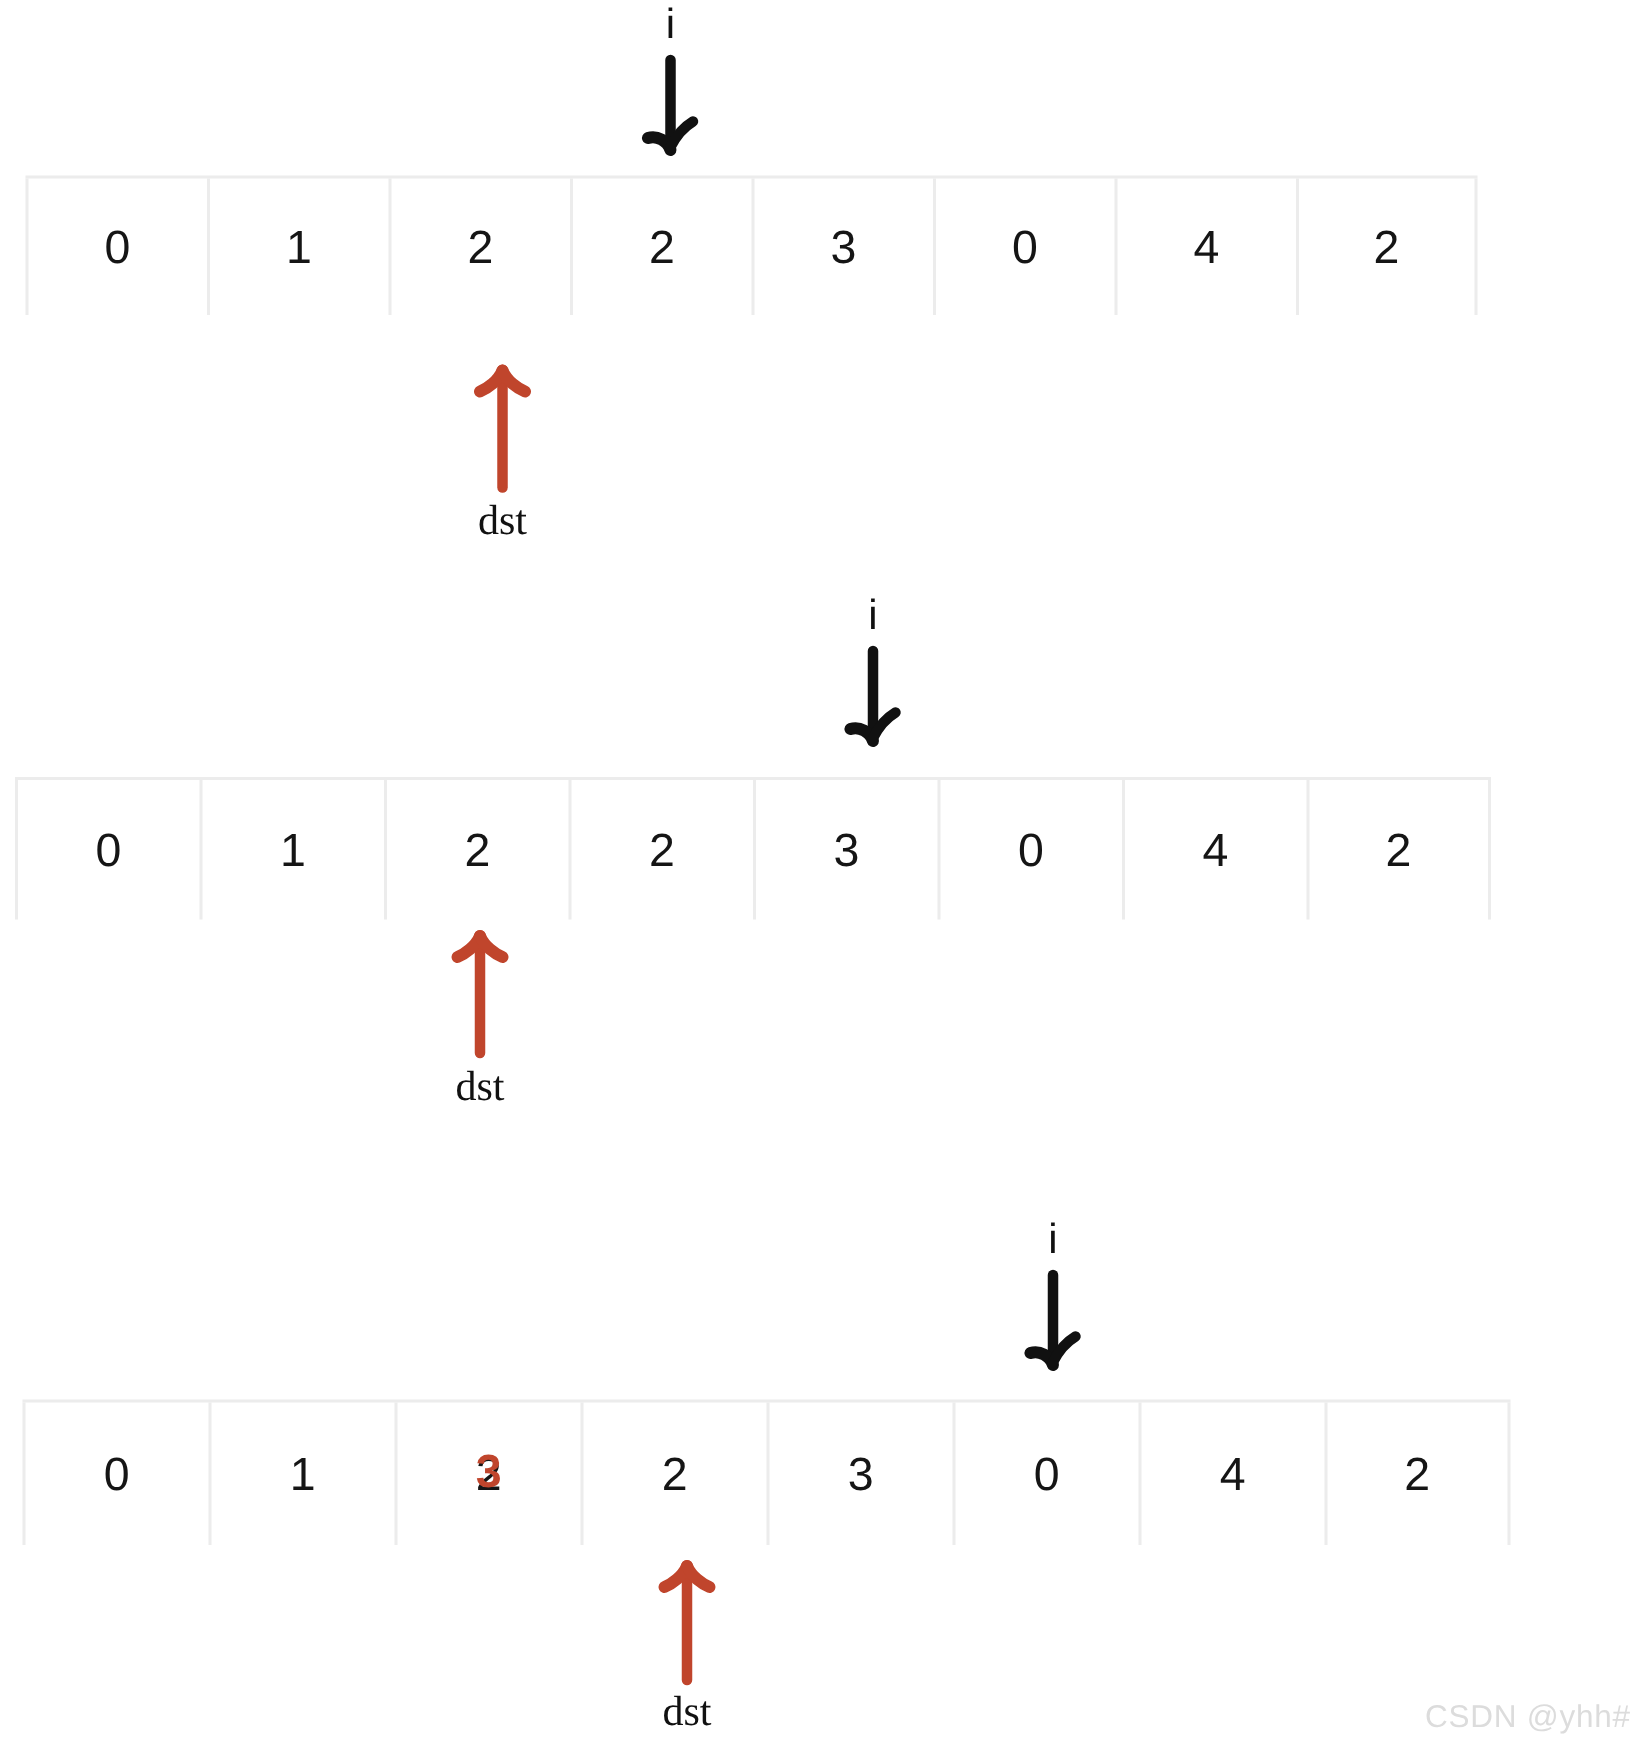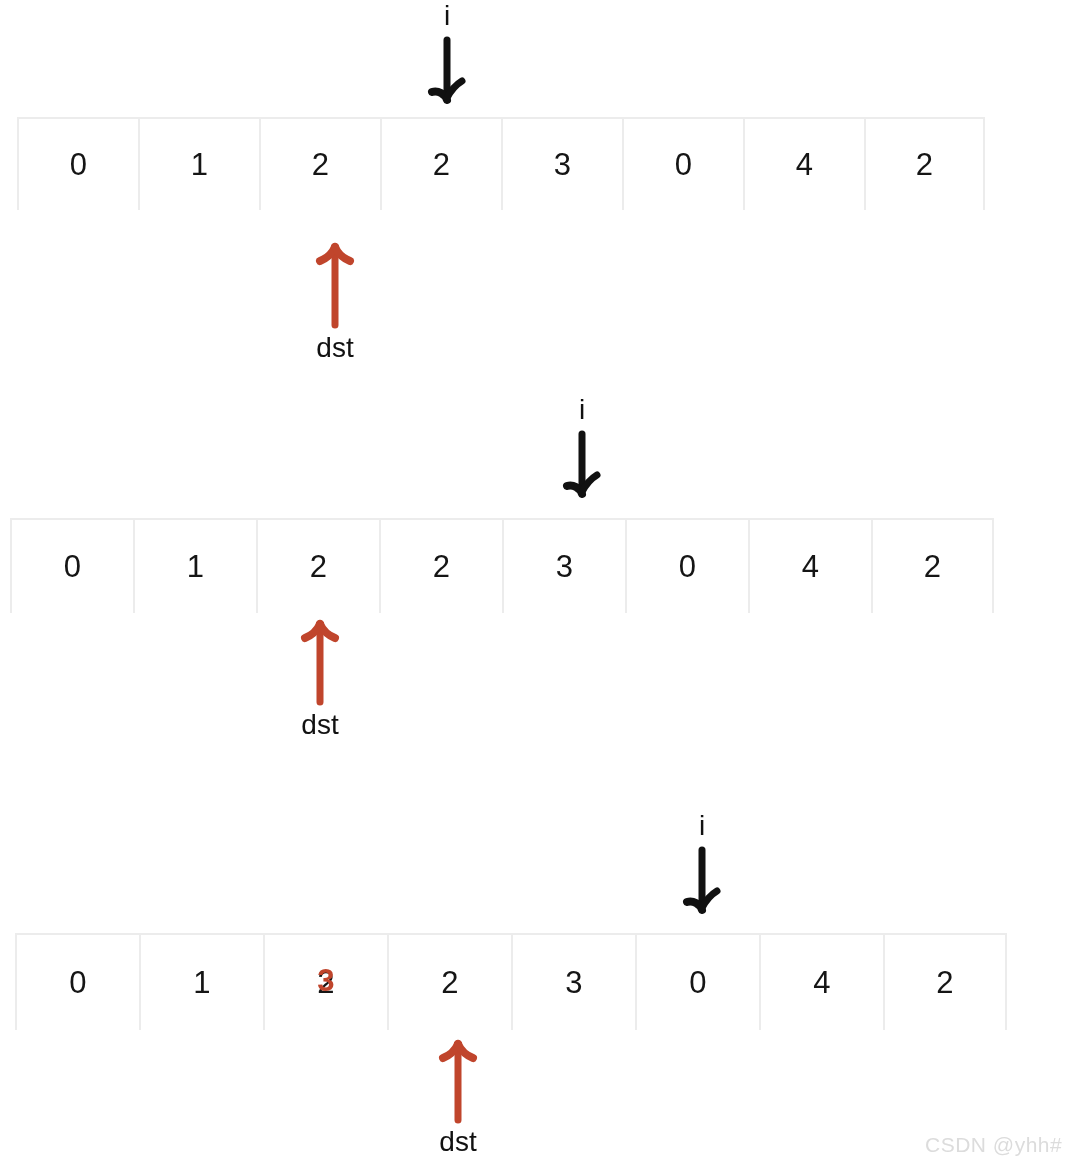--- a/index.html
+++ b/index.html
@@ -74,21 +74,21 @@
     width: 90px;
     margin-left: -45px; 
   }
   .anno-label {
     font-size: 28px;
     line-height: 1;
     color: #111111;
     font-family: "Liberation Sans", sans-serif;
   }
   .anno-down .anno-label { margin-bottom: 6px; }
-  .anno-up   .anno-label { margin-top: 4px; }
+  .anno-up   .anno-label { margin-top: 4px; font-family: Liberation Serif, serif; }
 
   .arrow-svg { display: block; }
 
   .watermark {
     position: absolute;
     font-size: 21px;
     color: #dcdcdc;
     letter-spacing: 0.5px;
     white-space: nowrap;
     font-family: "Liberation Sans", sans-serif;
@@ -230,15 +230,15 @@
 
   <div class="anno anno-up" style="left:458px; top:1032px;">
     <svg class="arrow-svg" width="46" height="92" viewBox="0 0 46 92">
       <path d="M23 88 L23 14" stroke="#c0452c" stroke-width="7" stroke-linecap="round" fill="none"></path>
       <path d="M23 12 C20 19 13 24 8 26" stroke="#c0452c" stroke-width="8" stroke-linecap="round" fill="none"></path>
       <path d="M23 12 C26 19 33 24 38 26" stroke="#c0452c" stroke-width="8" stroke-linecap="round" fill="none"></path>
     </svg>
     <span class="anno-label">dst</span>
   </div>
 
-  <div class="watermark" style="left:925px; top:1133px;">CSDN @yhh#</div>
+  <div class="watermark" style="left:950px; top:1133px;">CSDN @yhh#</div>
 
 </div>
 
 </body></html>

